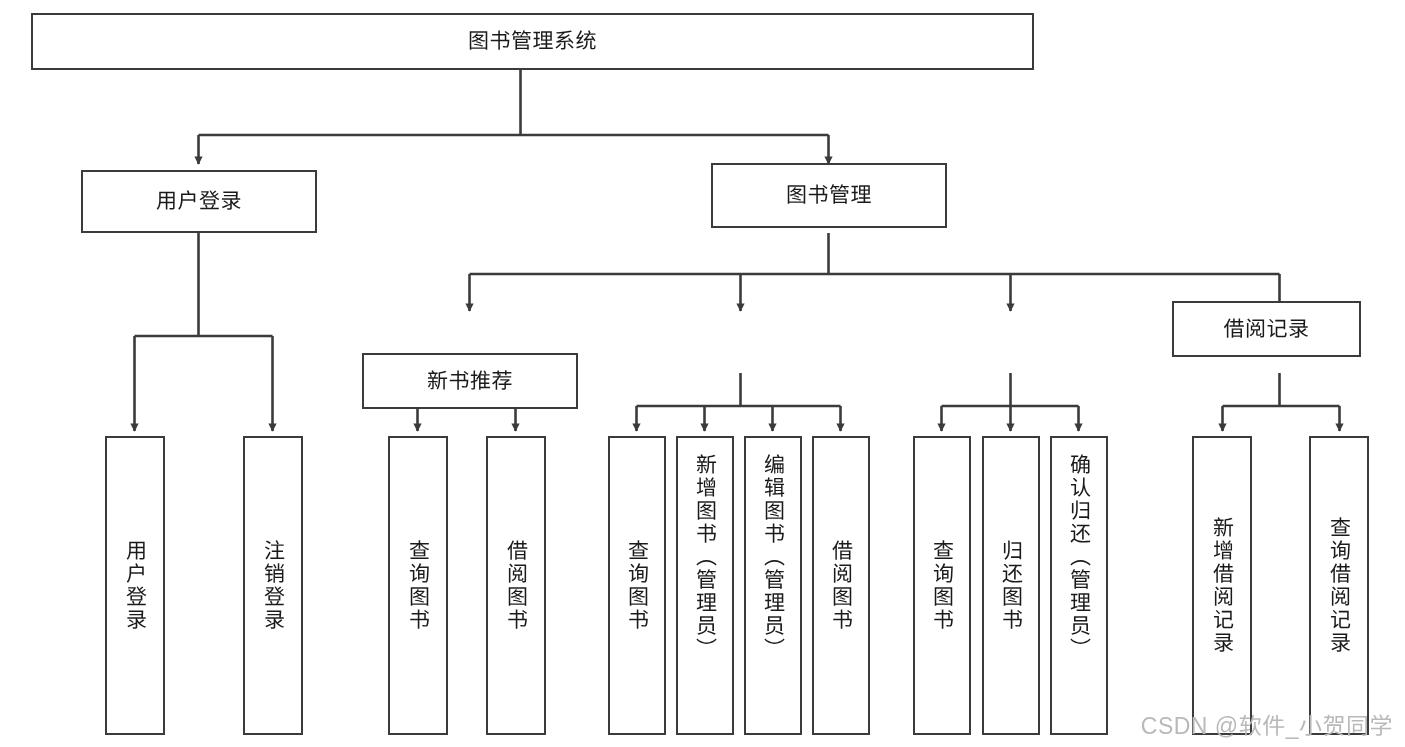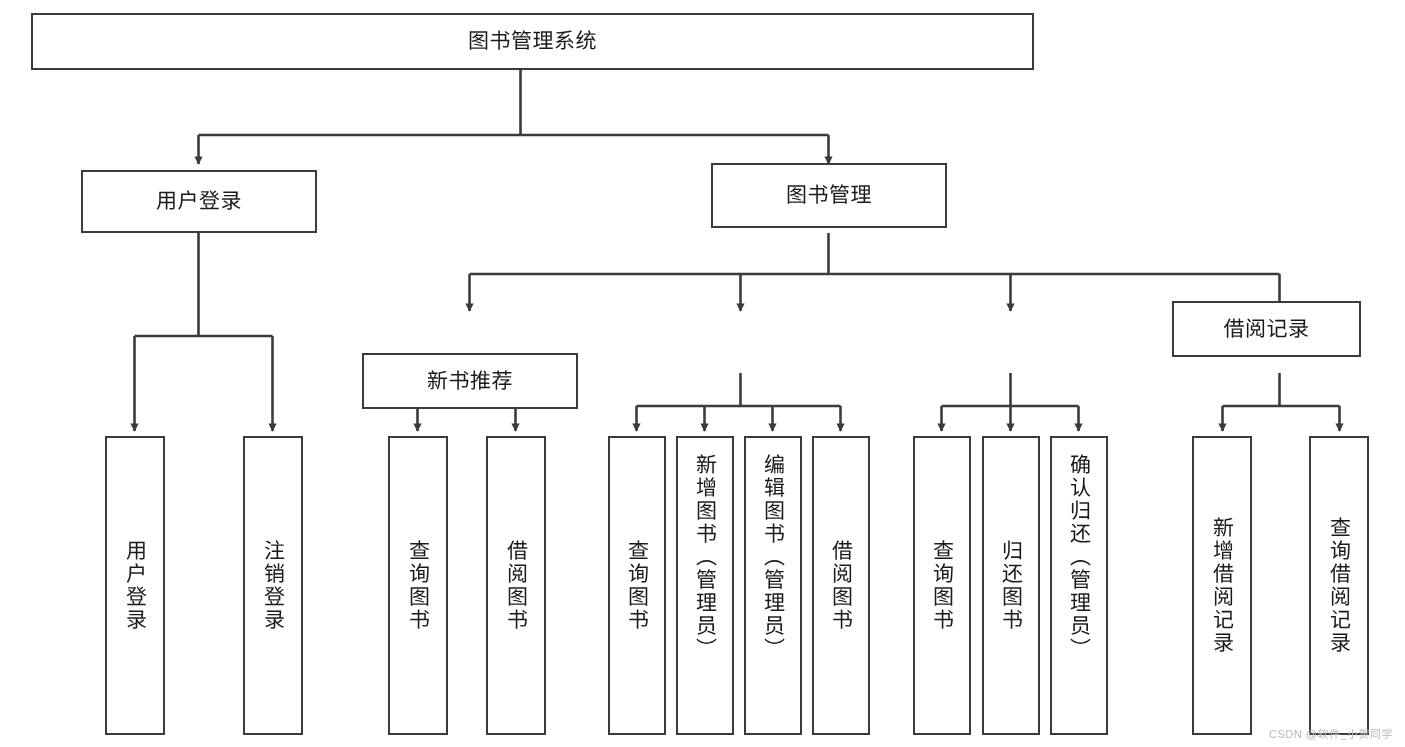--- a/index.html
+++ b/index.html
@@ -62,21 +62,21 @@
     white-space: nowrap;
   }
   .node-leaf.center-v {
     align-items: center;
     padding-top: 0;
   }
   #watermark {
     position: absolute;
     right: 12px;
     bottom: 6px;
-    font-size: 11px;
+    font-size: 23px;
     color: #b9b9b9;
     letter-spacing: 0.5px;
     z-index: 5;
     user-select: none;
   }
 </style>
 </head>
 <body>
 
 <div id="canvas">

